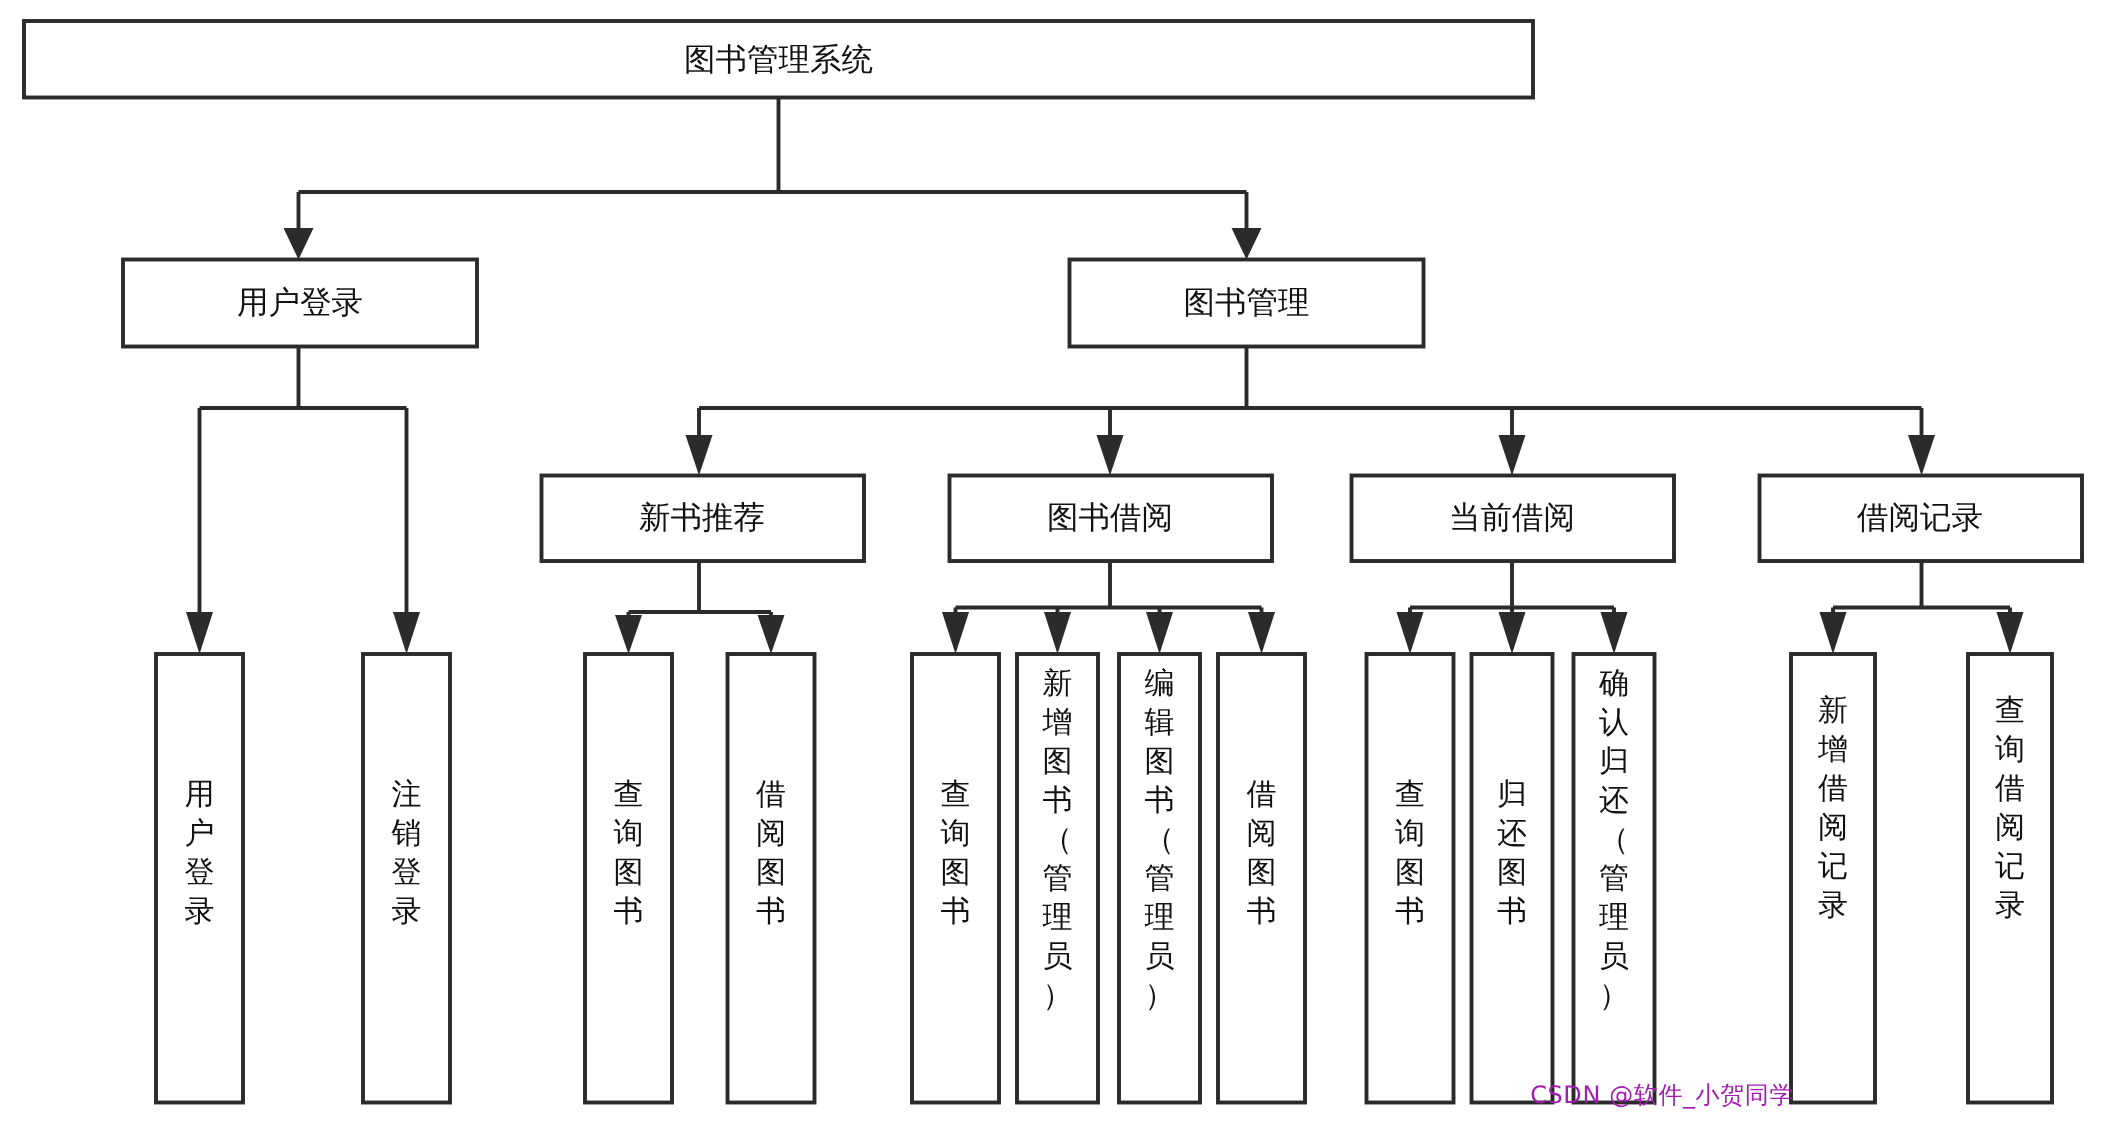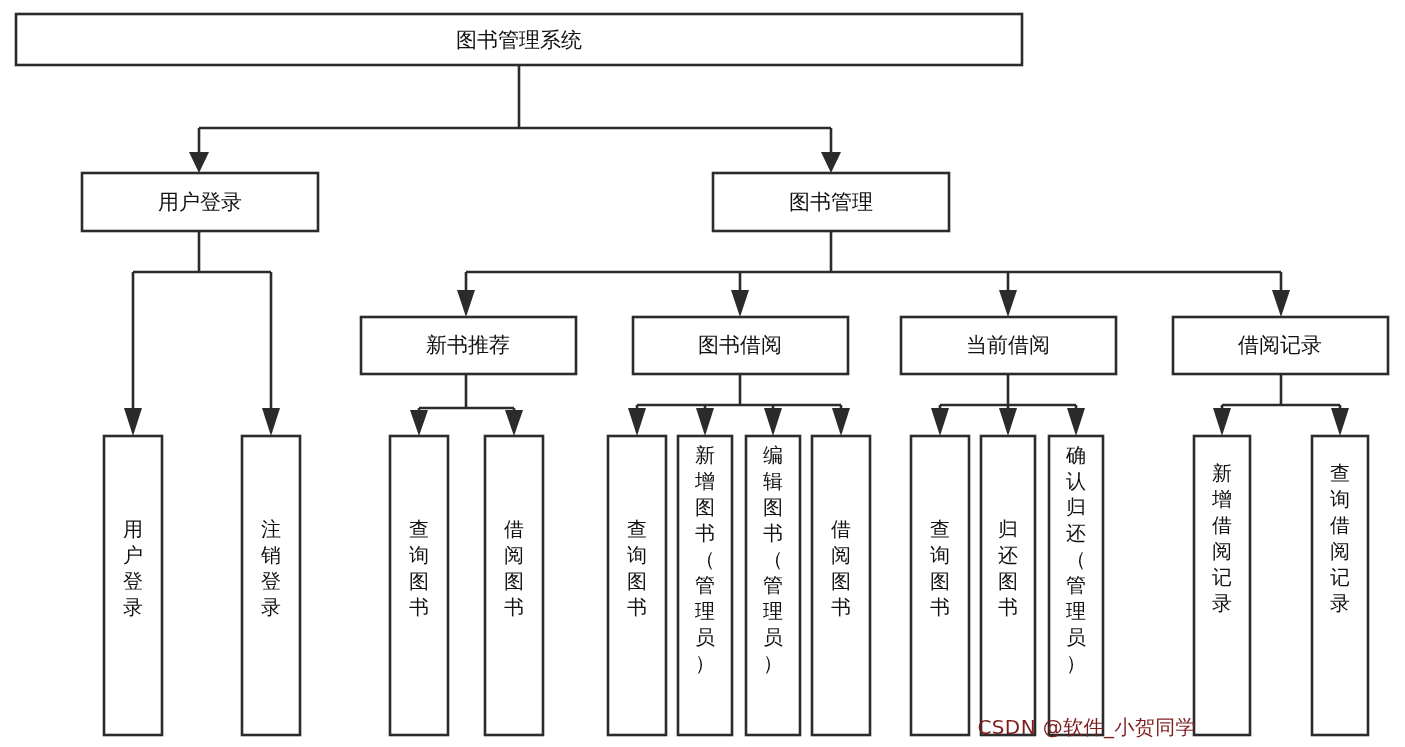--- a/index.html
+++ b/index.html
@@ -52,22 +52,22 @@
     font-family: "DejaVu Sans", "Liberation Sans", sans-serif;
     font-size: 20px;
     fill: #111111;
     text-anchor: middle;
   }
   .watermark {
     position: absolute;
     right: 8px;
     bottom: 6px;
     font-family: "DejaVu Sans", "Liberation Sans", sans-serif;
-    font-size: 20px;
-    color: #7f1d1d;
+    font-size: 16px;
+    color: #a21caf;
     white-space: nowrap;
     letter-spacing: 0.4px;
     user-select: none;
   }
 </style>
 </head>
 <body>
 
 <div id="diagram-root">
 

